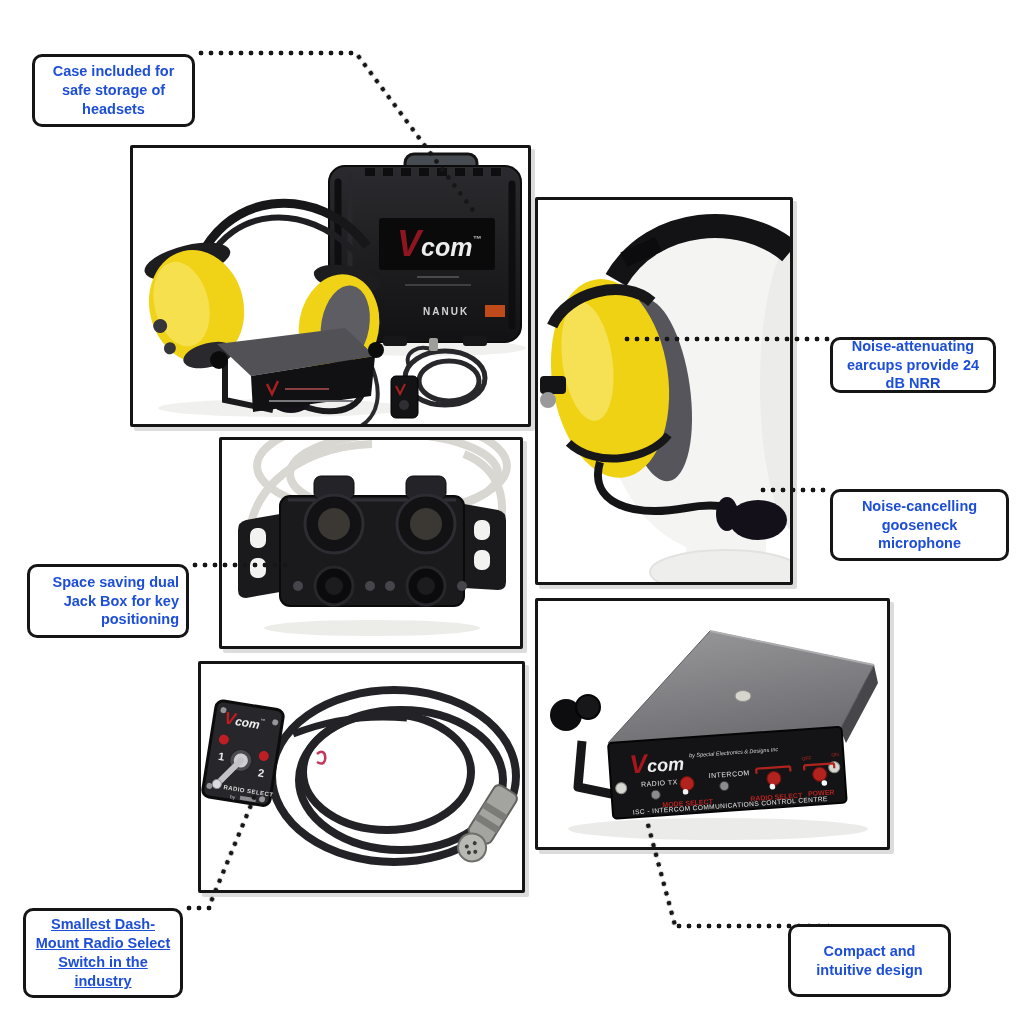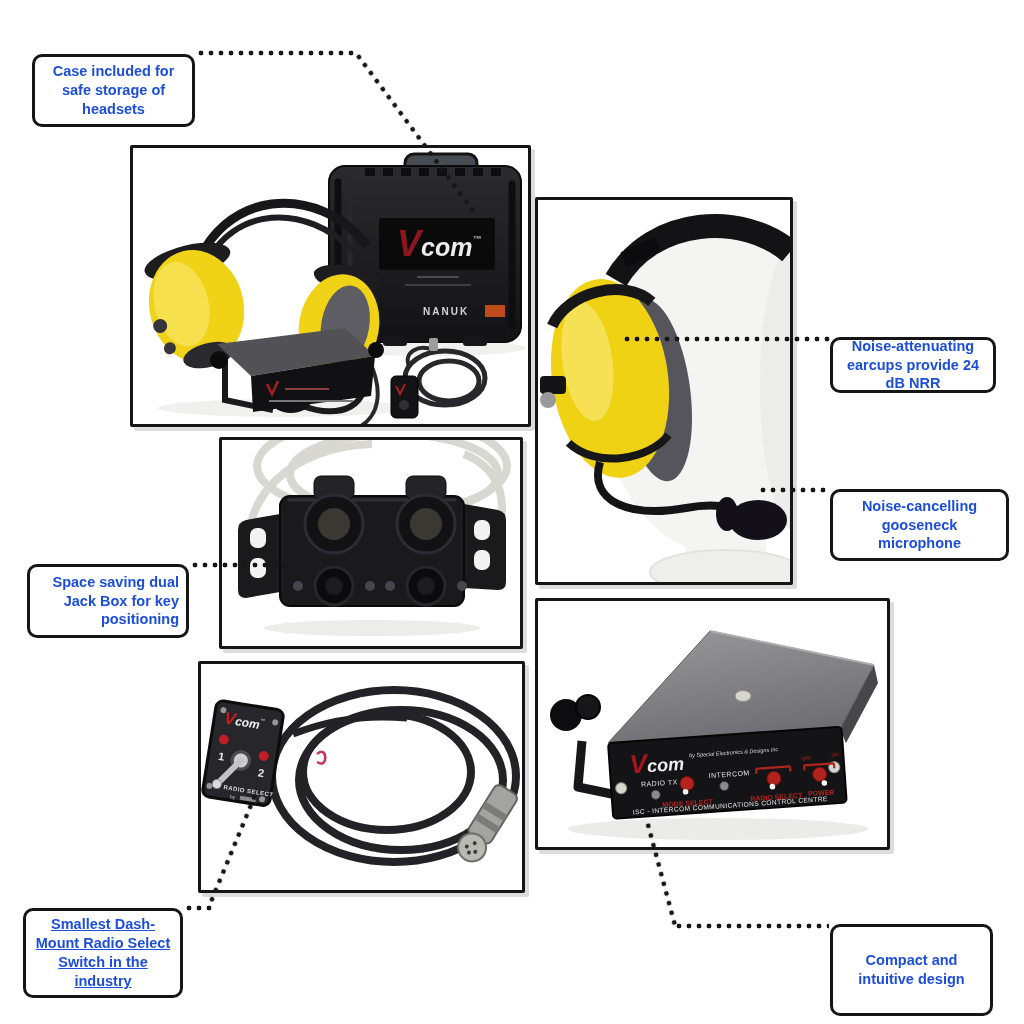--- a/index.html
+++ b/index.html
@@ -29,21 +29,21 @@
   }
 </style>
 </head>
 <body>
 
 <div class="callout" style="left:32px;top:54px;width:163px;height:73px;">Case included for safe storage of headsets</div>
 <div class="callout" style="left:830px;top:337px;width:166px;height:56px;">Noise-attenuating earcups provide 24 dB NRR</div>
 <div class="callout" style="left:830px;top:489px;width:179px;height:72px;">Noise-cancelling gooseneck microphone</div>
 <div class="callout" style="left:27px;top:564px;width:162px;height:74px;text-align:right;">Space saving dual Jack Box for key positioning</div>
 <div class="callout" style="left:23px;top:908px;width:160px;height:90px;text-decoration:underline;">Smallest Dash-Mount Radio Select Switch in the industry</div>
-<div class="callout" style="left:830px;top:924px;width:163px;height:92px;">Compact and intuitive design</div>
+<div class="callout" style="left:788px;top:924px;width:163px;height:73px;">Compact and intuitive design</div>
 
 <div class="leader" style="left:196px;top:50px;width:162px;"></div>
 <div class="leader" style="left:356px;top:50px;width:200px;transform:rotate(53.4deg);"></div>
 <div class="leader" style="left:622px;top:336px;width:208px;"></div>
 <div class="leader" style="left:758px;top:487px;width:72px;"></div>
 <div class="leader" style="left:190px;top:562px;width:102px;"></div>
 <div class="leader" style="left:256px;top:790px;width:120px;transform:rotate(112.5deg);"></div>
 <div class="leader" style="left:184px;top:905px;width:32px;"></div>
 <div class="leader" style="left:647px;top:818px;width:110px;transform:rotate(75deg);"></div>
 <div class="leader" style="left:674px;top:923px;width:155px;"></div>

